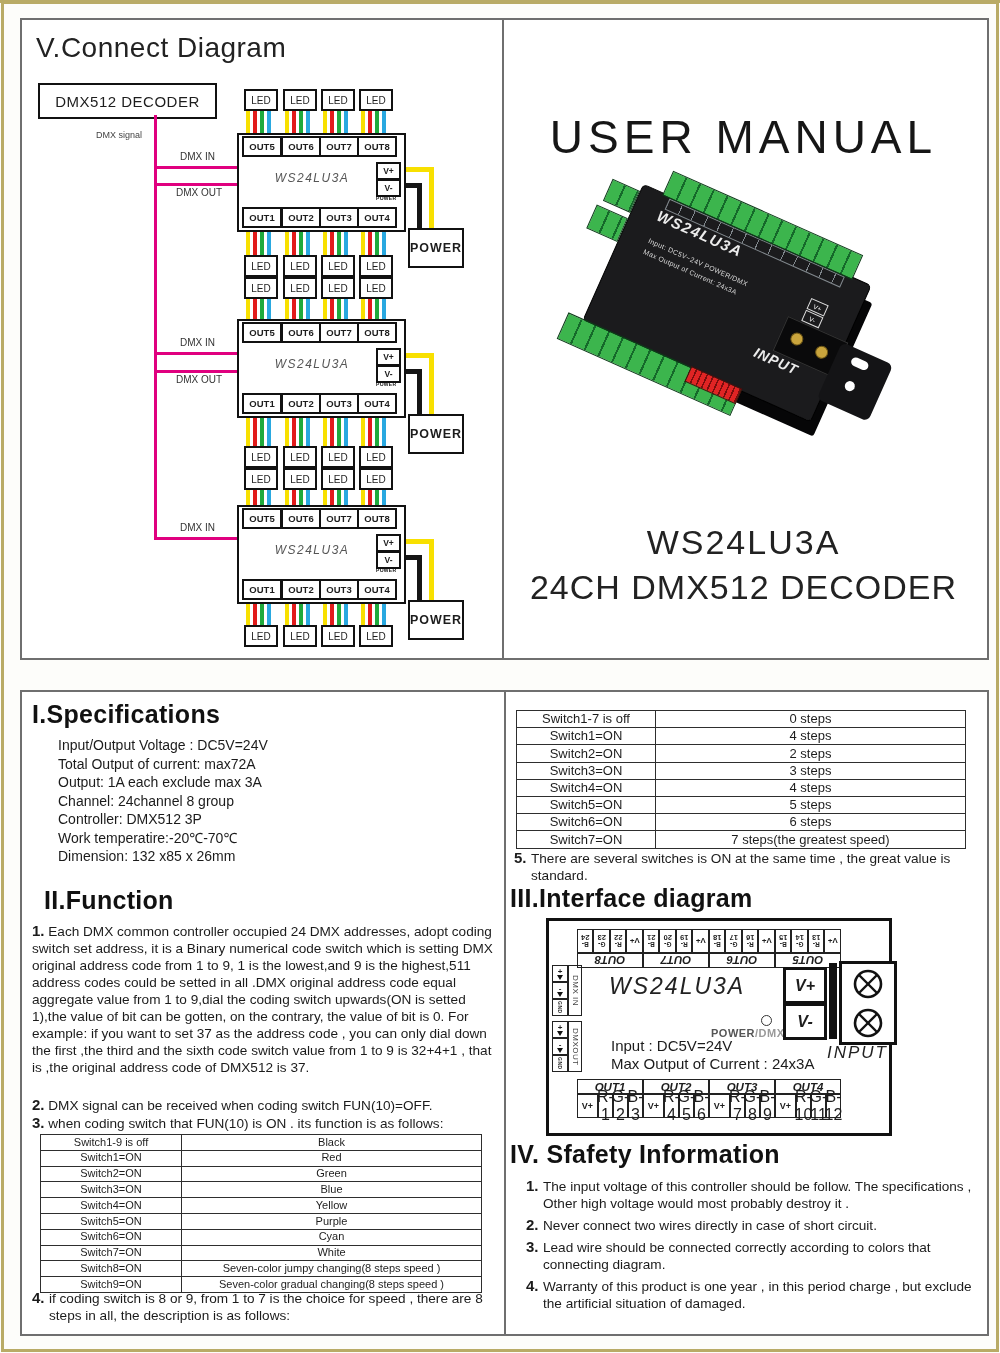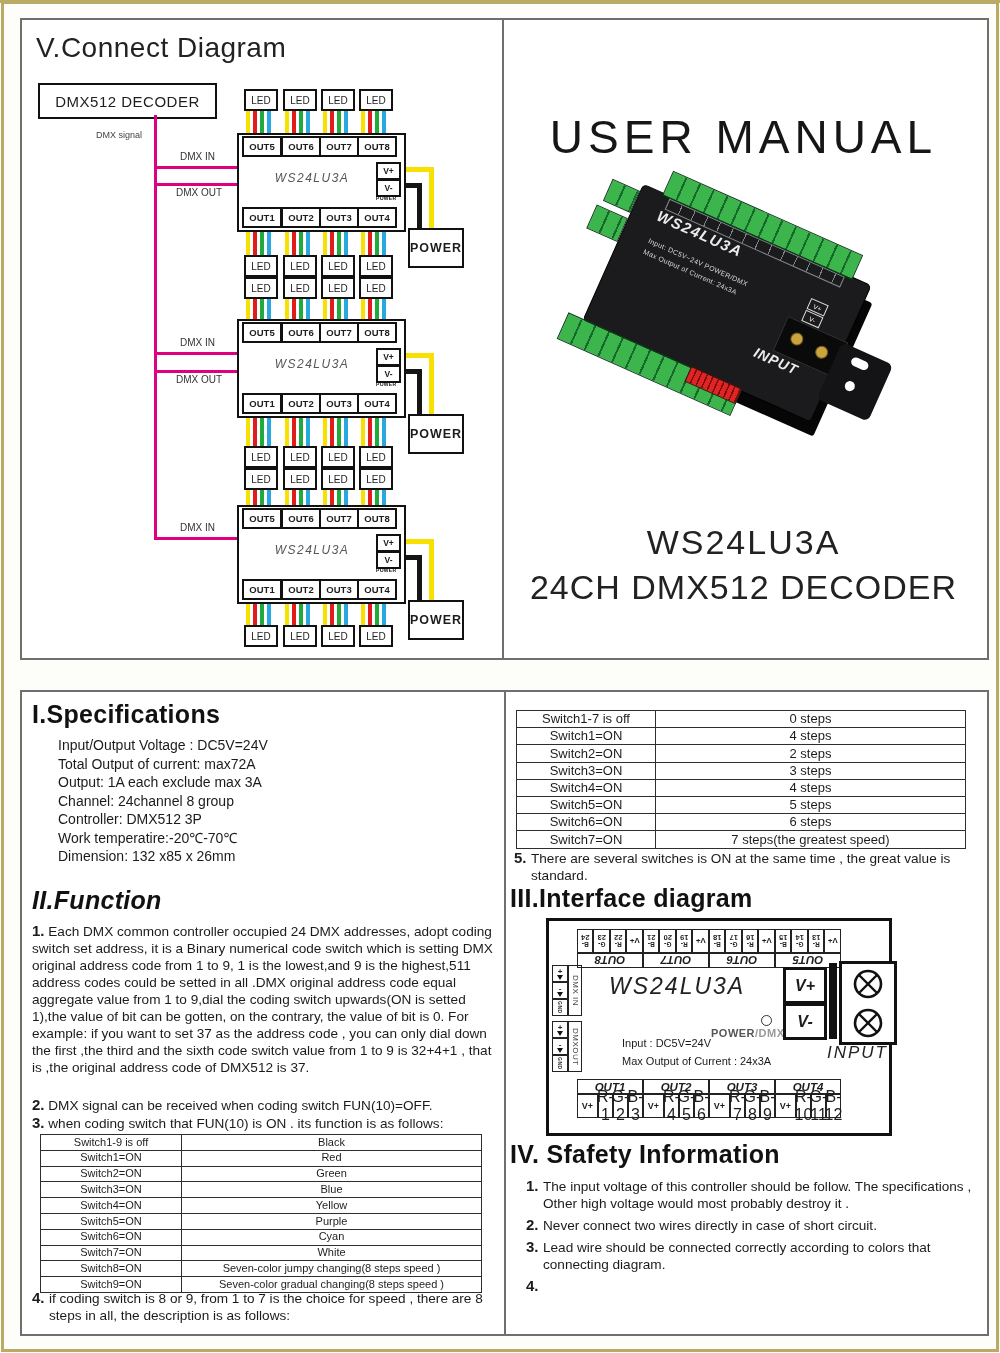--- a/index.html
+++ b/index.html
@@ -72,21 +72,21 @@
   .ifb-vp{width:21px;box-sizing:border-box;border:1.5px solid #222;height:24px;display:flex;align-items:center;justify-content:center;font-size:9px;font-weight:700;}
   .if-dmx{position:absolute;display:flex;}
   .pincol{display:flex;flex-direction:column;}
   .pincell{width:16px;height:17px;box-sizing:border-box;border:1.5px solid #222;display:flex;align-items:center;justify-content:center;flex-direction:column;}
   .pinsign{font-size:8px;font-weight:700;line-height:7px;}
   .pintri{width:0;height:0;border-left:3.5px solid transparent;border-right:3.5px solid transparent;border-top:5px solid #111;}
   .gndtxt{writing-mode:vertical-rl;font-size:5px;font-weight:700;letter-spacing:.5px;}
   .dmxlbl{width:14px;box-sizing:border-box;border:1.5px solid #222;display:flex;align-items:center;justify-content:center;}
   .dmxlbl span{writing-mode:vertical-rl;font-size:8px;letter-spacing:.5px;color:#444;}
   .if-model{position:absolute;font-style:italic;font-size:23px;letter-spacing:2px;color:#222;}
-  .if-line{position:absolute;font-size:11px;color:#1b1b1b;white-space:nowrap;margin-left:11px;}
+  .if-line{position:absolute;font-size:15px;color:#1b1b1b;white-space:nowrap;}
   .if-vbox{position:absolute;width:38px;height:31px;border:3px solid #111;display:flex;align-items:center;justify-content:center;font-style:italic;font-size:16px;font-weight:700;background:#fff;}
   .if-bar{position:absolute;background:#111;}
   .if-inputbox{position:absolute;border:3px solid #111;display:flex;flex-direction:column;align-items:center;justify-content:space-around;background:#fff;}
   .if-inputlbl{position:absolute;font-style:italic;font-size:17px;letter-spacing:2px;color:#222;}
   .pled{position:absolute;width:9px;height:9px;border:1.6px solid #333;border-radius:50%;background:#fff;}
   .pledtxt{position:absolute;font-size:11px;letter-spacing:.5px;}
   .pledtxt .a{color:#555;font-weight:700;}
   .pledtxt .b{color:#999;font-weight:700;}
   .if-bot{position:absolute;left:28px;top:158px;}
 </style>
@@ -275,21 +275,21 @@
     <div class="abs" style="left:14px;top:46px;width:460px;margin-left:24px;">
       <div class="specline">Input/Output Voltage : DC5V=24V</div>
       <div class="specline">Total Output of current: max72A</div>
       <div class="specline">Output: 1A each exclude max 3A</div>
       <div class="specline">Channel: 24channel 8 group</div>
       <div class="specline">Controller: DMX512  3P</div>
       <div class="specline">Work temperatire:-20℃-70℃</div>
       <div class="specline">Dimension: 132 x85 x 26mm</div>
     </div>
 
-    <div class="abs h1" style="left:12px;top:196px;font-style:italic;">II.Function</div>
+    <div class="abs h1" style="left:24px;top:196px;">II.Function</div>
 
     <div class="abs para" style="left:12px;top:232px;width:462px;">
       <span class="pnum">1.</span>
       <span>Each DMX common controller occupied 24 DMX addresses, adopt coding switch set address, it is a Binary numerical code switch which is setting DMX original address code from 1 to 9, 1 is the lowest,and 9 is the highest,511 address codes could be setted in all .DMX original address code equal aggregate value from 1 to 9,dial the coding switch upwards(ON is setted 1),the value of bit can be gotten, on the contrary, the value of bit is 0. For example: if you want to set 37 as the address code , you can only dial down the first ,the third and the sixth code switch value from 1 to 9 is 32+4+1 , that is ,the original address code of DMX512 is 37.</span>
     </div>
     <div class="abs para" style="left:12px;top:406px;width:468px;">
       <span class="pnum">2.</span>
       <span>DMX signal can be received when coding switch FUN(10)=OFF.</span>
     </div>
     <div class="abs para" style="left:12px;top:424px;width:468px;">
@@ -596,16 +596,17 @@
       <div class="para hang" style="margin-bottom:5px;">
         <span class="pnum">2.</span>
         <span>Never connect two wires directly in case of short circuit.</span>
       </div>
       <div class="para hang" style="margin-bottom:5px;">
         <span class="pnum">3.</span>
         <span>Lead wire should be connected correctly according to colors that connecting diagram.</span>
       </div>
       <div class="para hang">
         <span class="pnum">4.</span>
+        <span>Warranty of this product is one year , in this period charge , but exclude the artificial situation of damaged.</span>
       </div>
     </div>
   </div>
 </div>
 
 </body></html>

